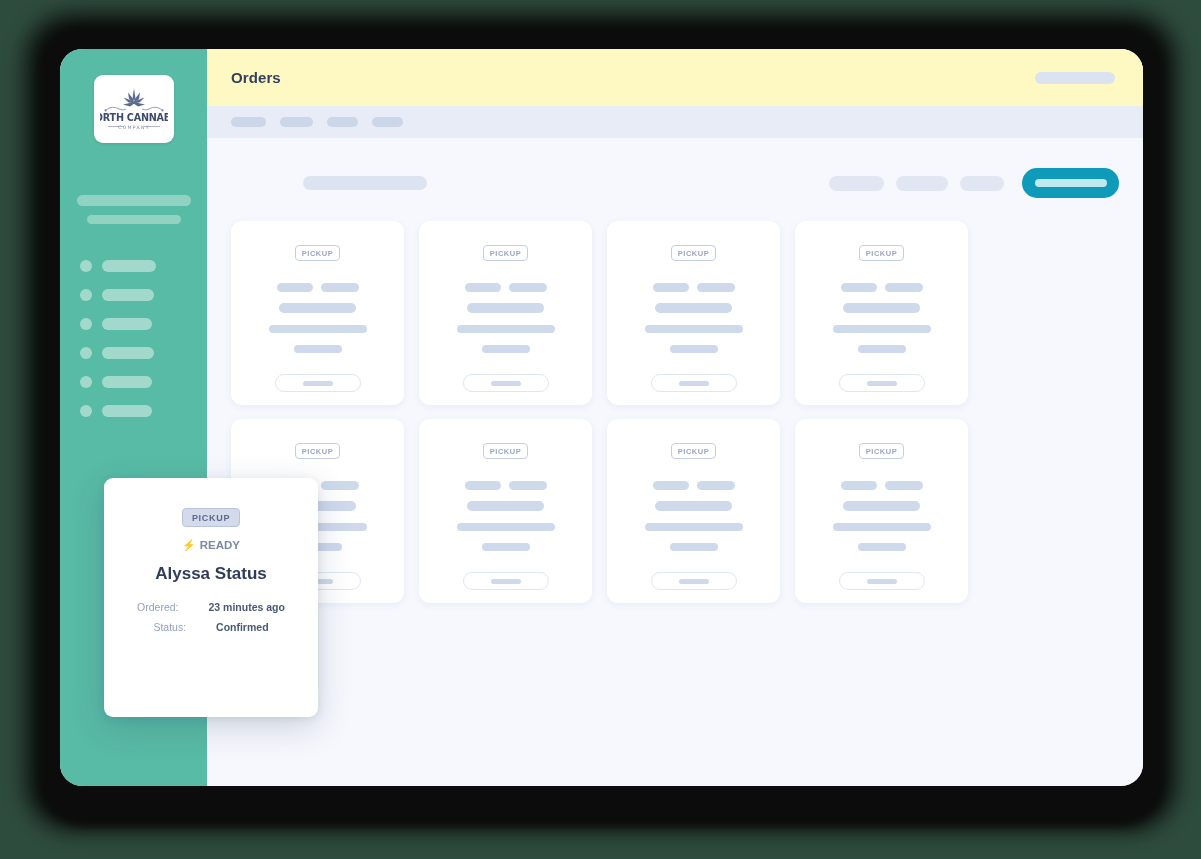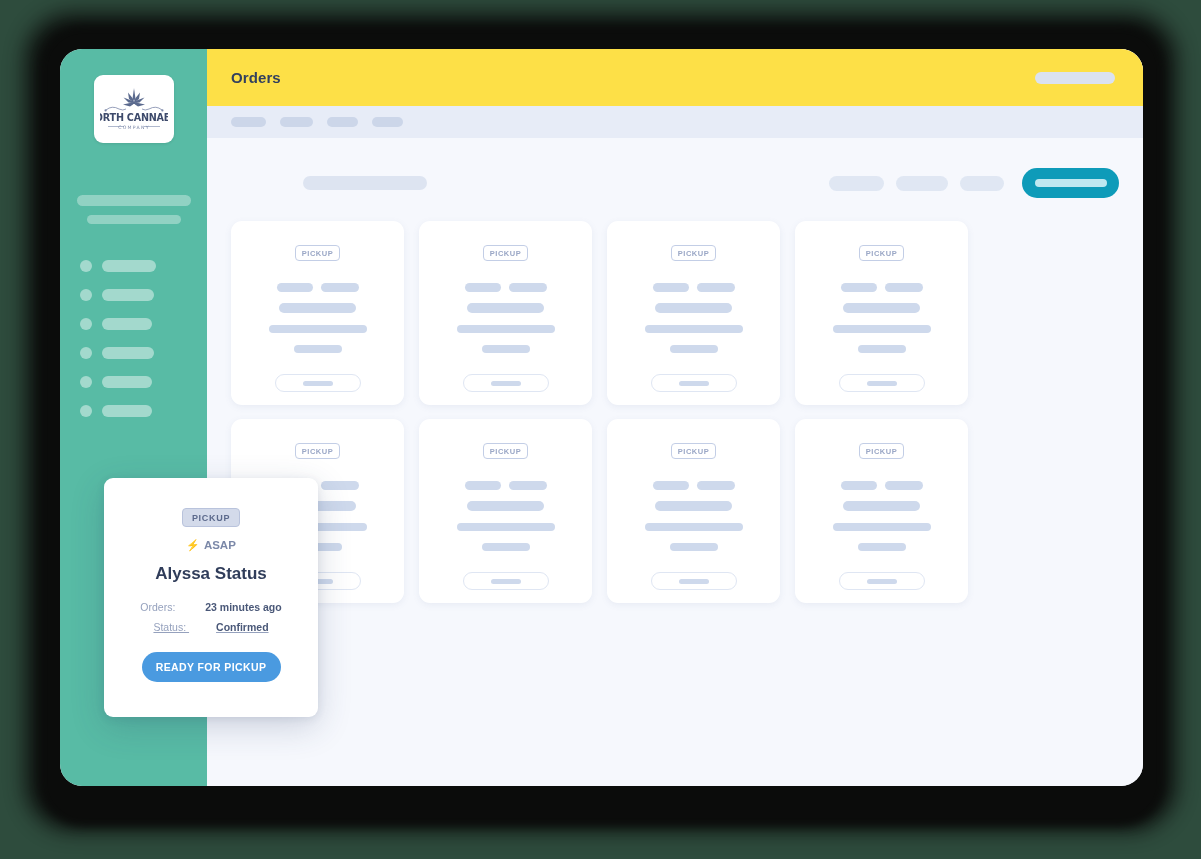--- a/index.html
+++ b/index.html
@@ -105,21 +105,21 @@
   .main {
     flex: 1;
     display: flex;
     flex-direction: column;
     background: #f6f8fd;
     min-width: 0;
   }
 
   .topbar {
     height: 57px;
-    background: #fde047;
+    background: #fef9c3;
     display: flex;
     align-items: center;
     padding: 0 28px 0 24px;
     flex: 0 0 57px;
   }
   .page-title {
     font-size: 15px;
     font-weight: bold;
     color: #32405e;
     letter-spacing: .1px;
@@ -292,21 +292,21 @@
     margin-top: 13px;
     font-size: 17px;
     font-weight: bold;
     color: #303d5a;
   }
   .meta {
     margin-top: 17px;
     font-size: 10.5px;
     color: #95a1bd;
   }
-  .meta.second { margin-top: 8px; text-decoration: underline; }
+  .meta.second { margin-top: 8px; }
   .meta b { color: #4a5878; font-weight: bold; margin-left: 27px; }
   .ready-btn {
     margin-top: 19px;
     width: 139px; height: 30px;
     border-radius: 16px;
     border: none;
     background: #4a9ae0;
     color: #ffffff;
     font-size: 10.5px;
     font-weight: bold;
@@ -534,27 +534,26 @@
       </div>
     </div>
   </div>
 </div>
 
 <div class="popup">
   <span class="badge-filled">PICKUP</span>
 
   <div class="asap-row">
     <span class="bolt">⚡</span>
-    <span>ASAP</span>
+    <span>READY</span>
   </div>
 
   <div class="cust-name">Alyssa Status</div>
 
   <div class="meta">
-    <span>Orders: </span><b>23 minutes ago</b>
+    <span>Ordered: </span><b>23 minutes ago</b>
   </div>
 
   <div class="meta second">
     <span>Status: </span><b>Confirmed</b>
   </div>
 
-  <button class="ready-btn">READY FOR PICKUP</button>
 </div>
 
 </body></html>

